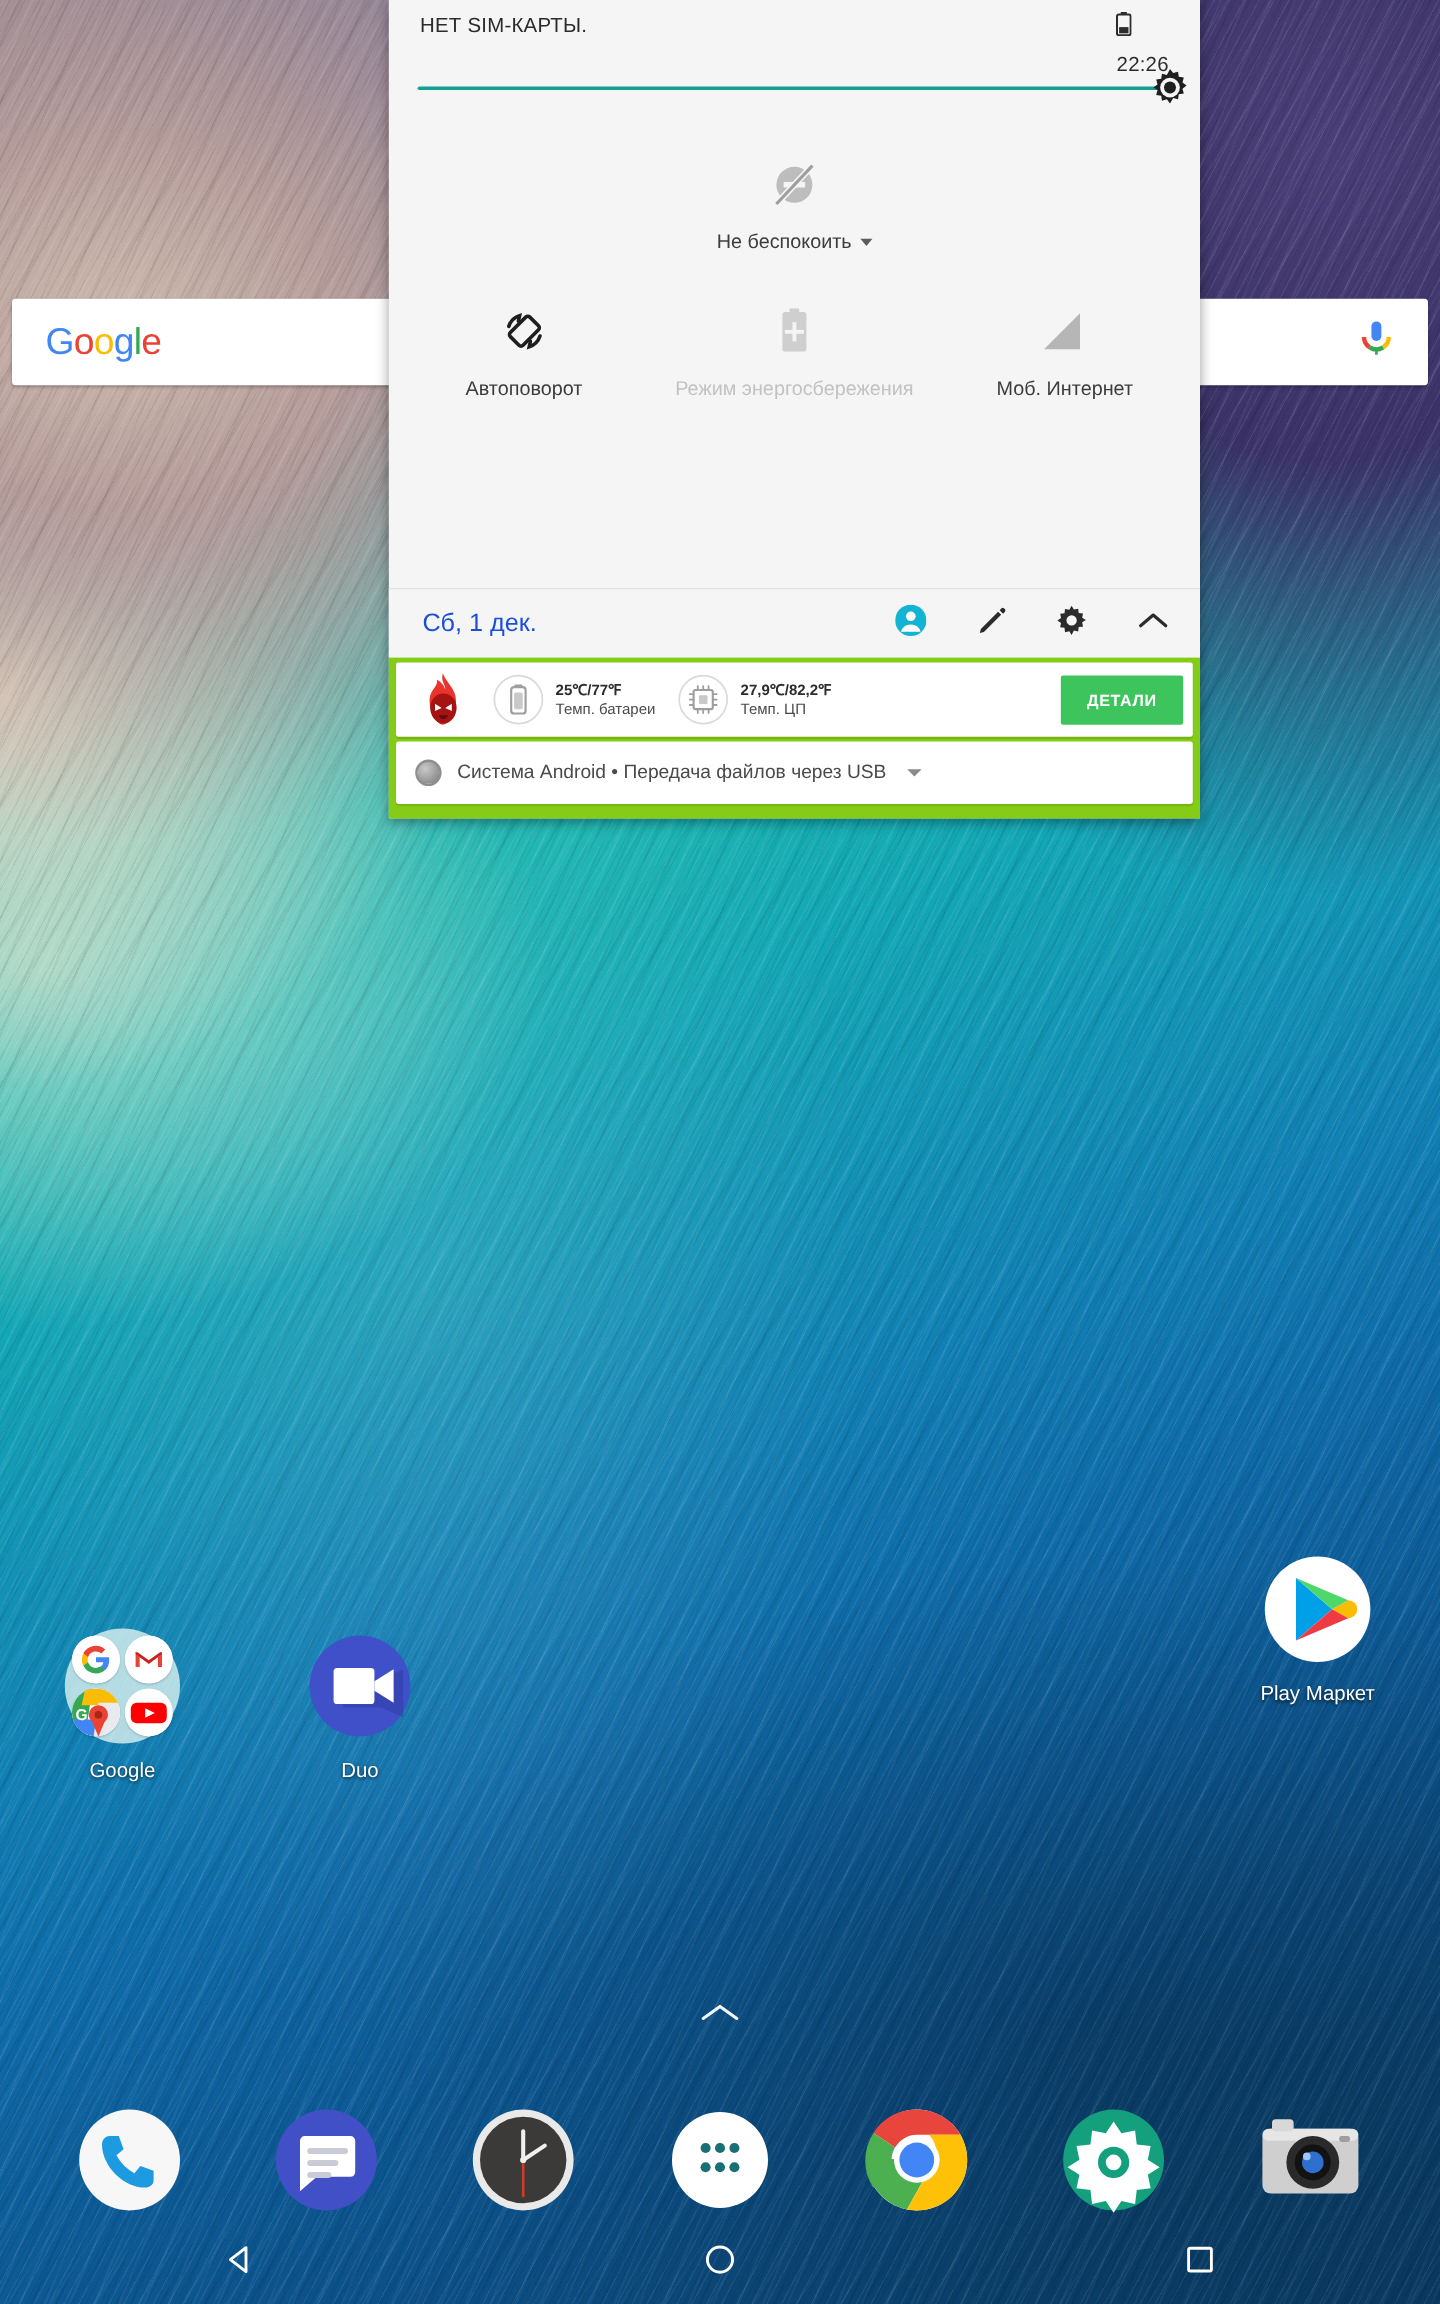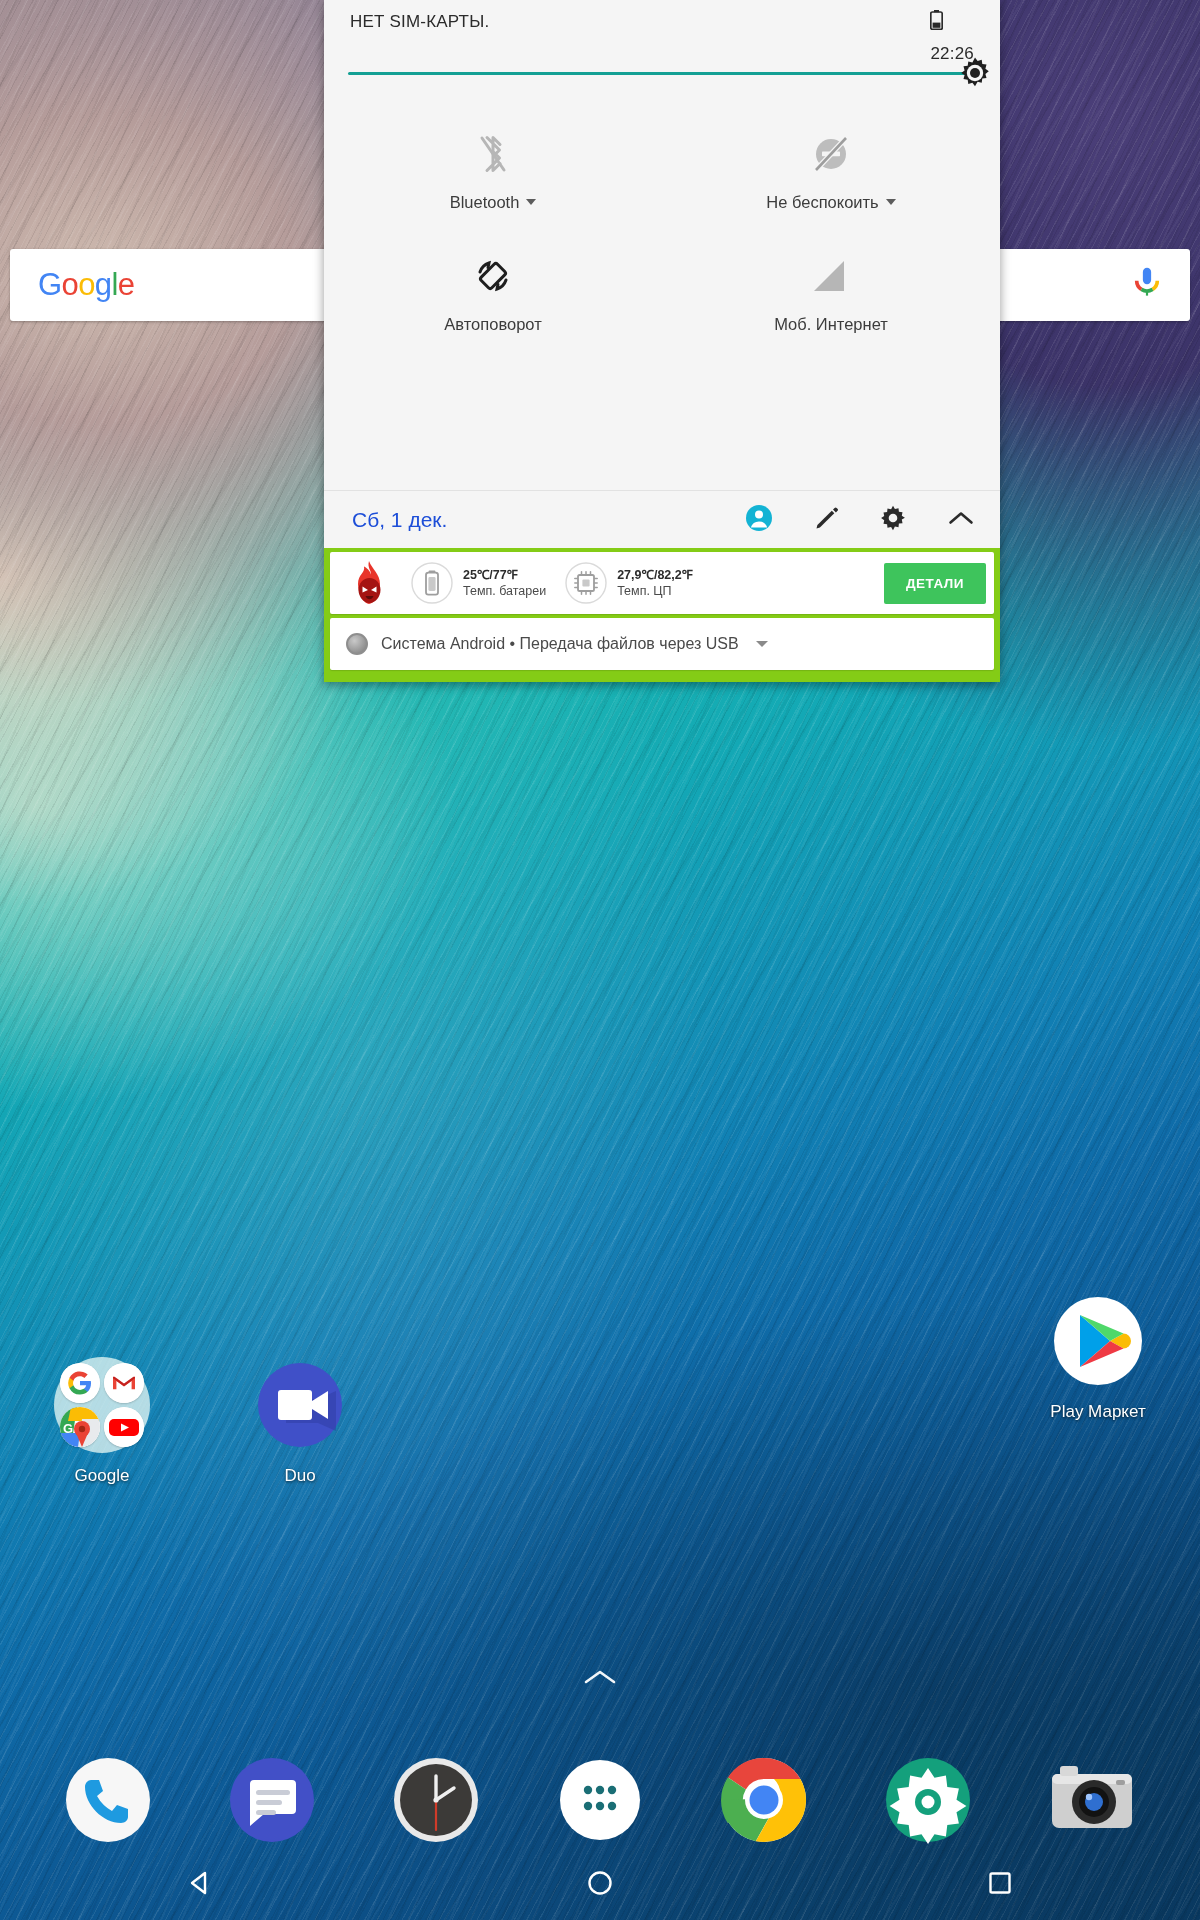--- a/index.html
+++ b/index.html
@@ -258,32 +258,20 @@
         </svg>
       </div>
     </div>
   </div>
 
   <div id="tiles">
 
     <div class="tile-row">
 
 
-      <div class="tile">
-        <div class="tile-icon">
-          <svg width="30" height="42" viewBox="0 0 30 42">
-            <path d="M9 4.5L21.5 17 15 23.5V4.5l7 7M9 37.5L21.5 25 15 18.5v19l7-7" fill="none" stroke="#b6b6b6" stroke-width="3" stroke-linejoin="round" stroke-linecap="round"></path>
-            <line x1="4" y1="5" x2="26" y2="37" stroke="#b6b6b6" stroke-width="3" stroke-linecap="round"></line>
-          </svg>
-        </div>
-        <div class="tile-label">
-          <span class="ltxt">Bluetooth</span>
-          <i class="caret"></i>
-        </div>
-      </div>
 
       <div class="tile">
         <div class="tile-icon">
           <svg width="40" height="40" viewBox="0 0 40 40">
             <circle cx="20" cy="20" r="15" fill="#bdbdbd"></circle>
             <rect x="11" y="17.6" width="18" height="4.6" rx="0.6" fill="#f5f5f5"></rect>
             <line x1="5" y1="36" x2="35" y2="4" stroke="#f5f5f5" stroke-width="5.4"></line>
             <line x1="5" y1="36" x2="35" y2="4" stroke="#9e9e9e" stroke-width="2.6"></line>
           </svg>
         </div>
@@ -302,20 +290,33 @@
             <rect x="12.5" y="8.5" width="15" height="23" rx="2.4" transform="rotate(45 20 20)" fill="none" stroke="#1f1f1f" stroke-width="3"></rect>
             <path d="M7 16A14 14 0 0 1 16 7l-1 4.6" fill="none" stroke="#1f1f1f" stroke-width="3" stroke-linecap="round"></path>
             <path d="M33 24a14 14 0 0 1-9 9l1-4.6" fill="none" stroke="#1f1f1f" stroke-width="3" stroke-linecap="round"></path>
           </svg>
         </div>
         <div class="tile-label">
           <span class="ltxt">Автоповорот</span>
         </div>
       </div>
 
+      <div class="tile">
+        <div class="tile-icon">
+          <svg width="26" height="40" viewBox="0 0 26 40">
+            <rect x="9" y="1" width="8" height="3.4" fill="#cfcfcf"></rect>
+            <rect x="3" y="4" width="20" height="33" rx="2.4" fill="#cfcfcf"></rect>
+            <rect x="11.4" y="12.5" width="3.2" height="16" fill="#f5f5f5"></rect>
+            <rect x="5" y="18.9" width="16" height="3.2" fill="#f5f5f5"></rect>
+          </svg>
+        </div>
+        <div class="tile-label dim two-line">
+          <span class="ltxt">Режим энергосбережения</span>
+        </div>
+      </div>
 
       <div class="tile">
         <div class="tile-icon">
           <svg width="36" height="36" viewBox="0 0 36 36">
             <path d="M31 3v30H1z" fill="#b6b6b6"></path>
           </svg>
         </div>
         <div class="tile-label">
           <span class="ltxt">Моб. Интернет</span>
         </div>

